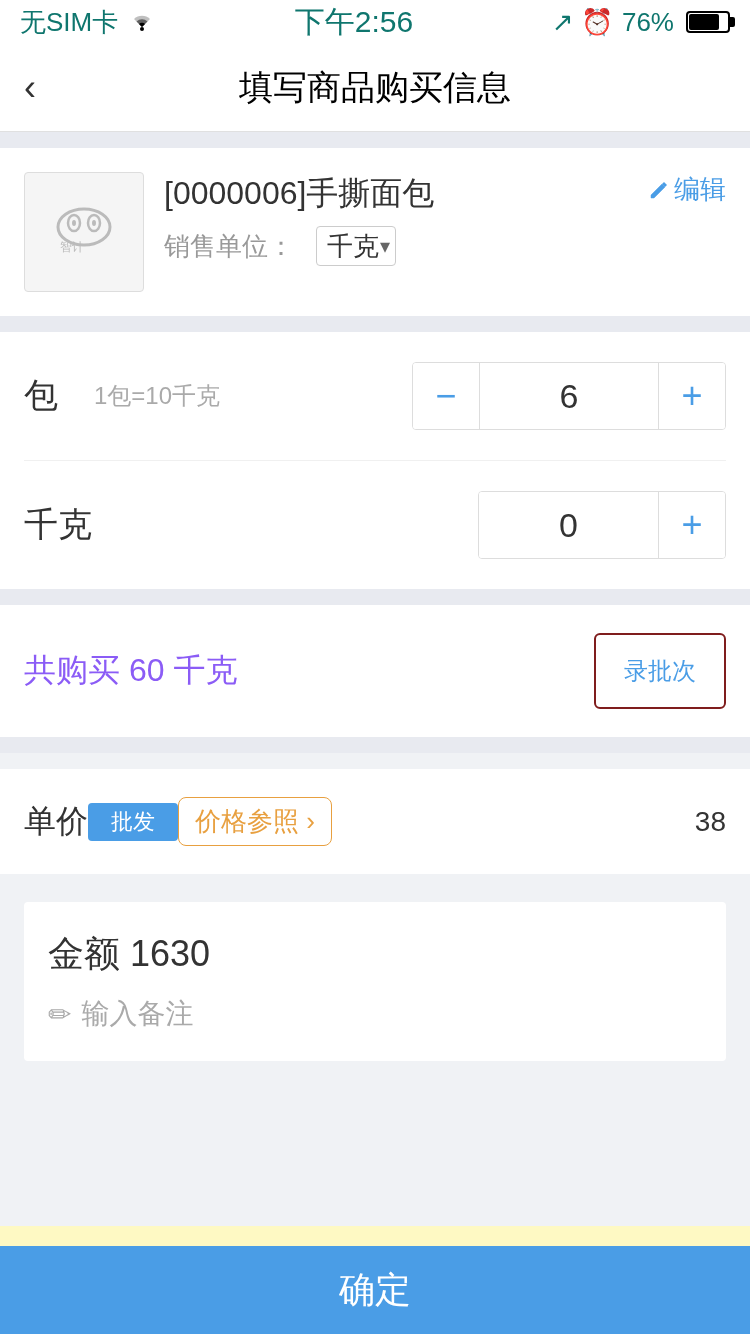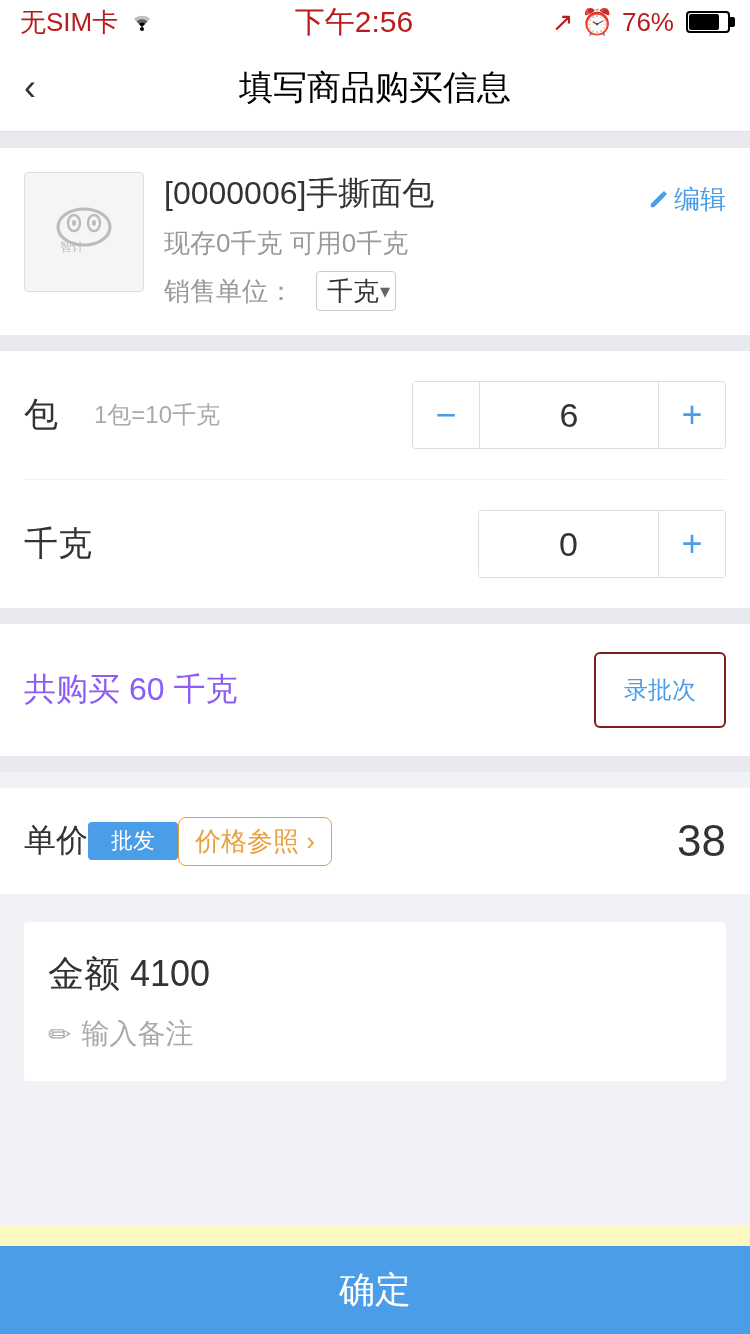--- a/index.html
+++ b/index.html
@@ -15,21 +15,21 @@
 
     
     .status-bar {
       background: #fff;
       height: 44px;
       display: flex;
       align-items: center;
       justify-content: space-between;
       padding: 0 20px;
       font-size: 28px;
-      color: #b91c1c;
+      color: #0f766e;
     }
     .status-left {
       display: flex;
       align-items: center;
       gap: 10px;
       font-size: 26px;
     }
     .status-center {
       font-size: 30px;
       font-weight: 500;
@@ -292,21 +292,21 @@
       border-radius: 8px;
       padding: 6px 16px;
       font-size: 26px;
       display: flex;
       align-items: center;
       gap: 4px;
       cursor: pointer;
     }
     .price-value {
       margin-left: auto;
-      font-size: 44px;
+      font-size: 28px;
       color: #333;
       font-weight: 500;
     }
 
     
     .amount-section {
       background: #f0f2f5;
       padding: 28px 24px 0 24px;
       flex: 1;
     }
@@ -391,31 +391,30 @@
     <svg width="60" height="50" viewBox="0 0 60 50">
       <ellipse cx="30" cy="20" rx="26" ry="18" fill="none" stroke="#bbb" stroke-width="3"></ellipse>
       <ellipse cx="20" cy="16" rx="6" ry="8" fill="none" stroke="#bbb" stroke-width="2.5"></ellipse>
       <ellipse cx="40" cy="16" rx="6" ry="8" fill="none" stroke="#bbb" stroke-width="2.5"></ellipse>
       <ellipse cx="20" cy="16" rx="2" ry="3" fill="#bbb"></ellipse>
       <ellipse cx="40" cy="16" rx="2" ry="3" fill="#bbb"></ellipse>
       <text x="6" y="44" fill="#bbb" font-size="12">智计</text>
     </svg>
   </div>
   <div class="product-info">
-    <div style="display:flex;justify-content:space-between;align-items:center;gap:12px;">
+    <div style="display:flex;justify-content:space-between;align-items:flex-start;gap:12px;">
       <span class="product-name">[0000006]手撕面包</span>
       <span class="edit-btn">
         <svg width="22" height="22" viewBox="0 0 22 22">
           <path d="M3 16L14 5l3 3L6 19H3v-3z" fill="#4a9de6" stroke="#4a9de6" stroke-width="0.5"></path>
           <path d="M14 5l2-2 3 3-2 2-3-3z" fill="#4a9de6"></path>
         </svg>
         <span>编辑</span>
       </span>
     </div>
-    <div class="product-stock">现存0千克   可用0千克</div>
     <div class="product-unit-row">
       <span>销售单位：</span>
       <div class="unit-select-wrapper">
         <select class="unit-select">
           <option>千克</option>
         </select>
       </div>
     </div>
   </div>
 </div>
@@ -455,21 +454,21 @@
 <div class="price-section">
   <span class="price-label">单价</span>
   <span class="price-tag">批发</span>
   <button class="price-ref-btn">价格参照 ›</button>
   <span class="price-value">38</span>
 </div>
 
 <div class="amount-section">
   <div class="amount-row">
     <div class="amount-text">
-      <span>金额</span> <span>4100</span>
+      <span>金额</span> <span>1630</span>
     </div>
     <div class="remark-row">
       <span>✏</span>
       <span>输入备注</span>
     </div>
   </div>
 </div>
 
 <div style="height: 108px;"></div>
 <div class="bottom-bar">

